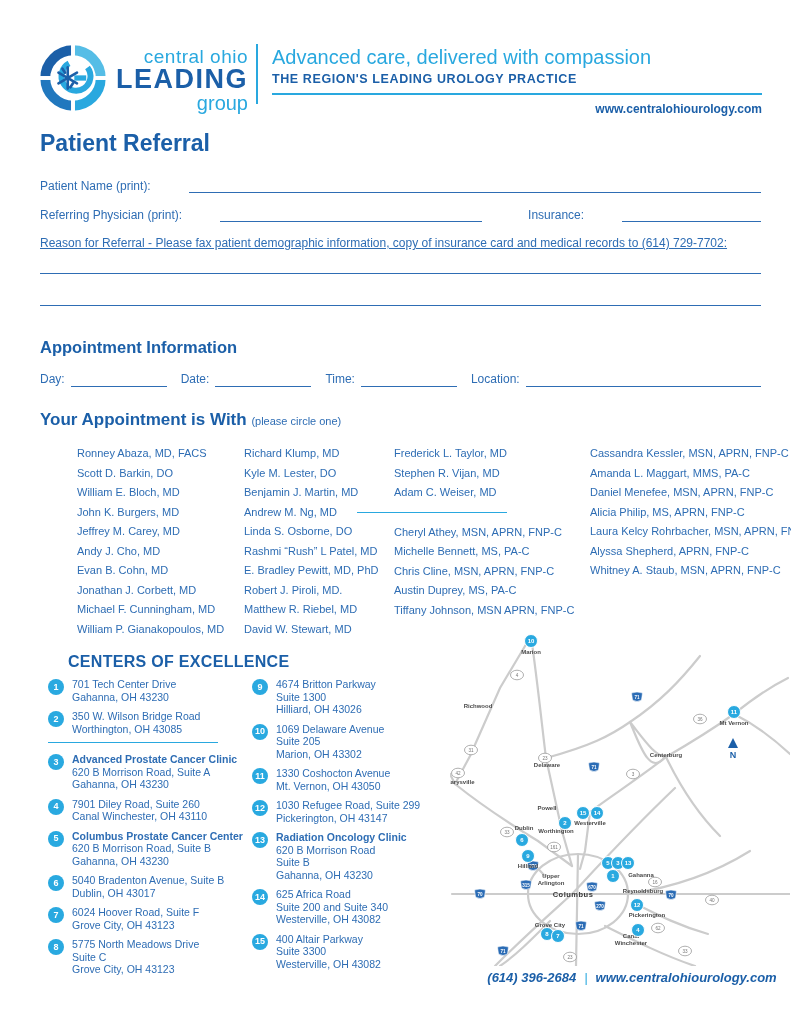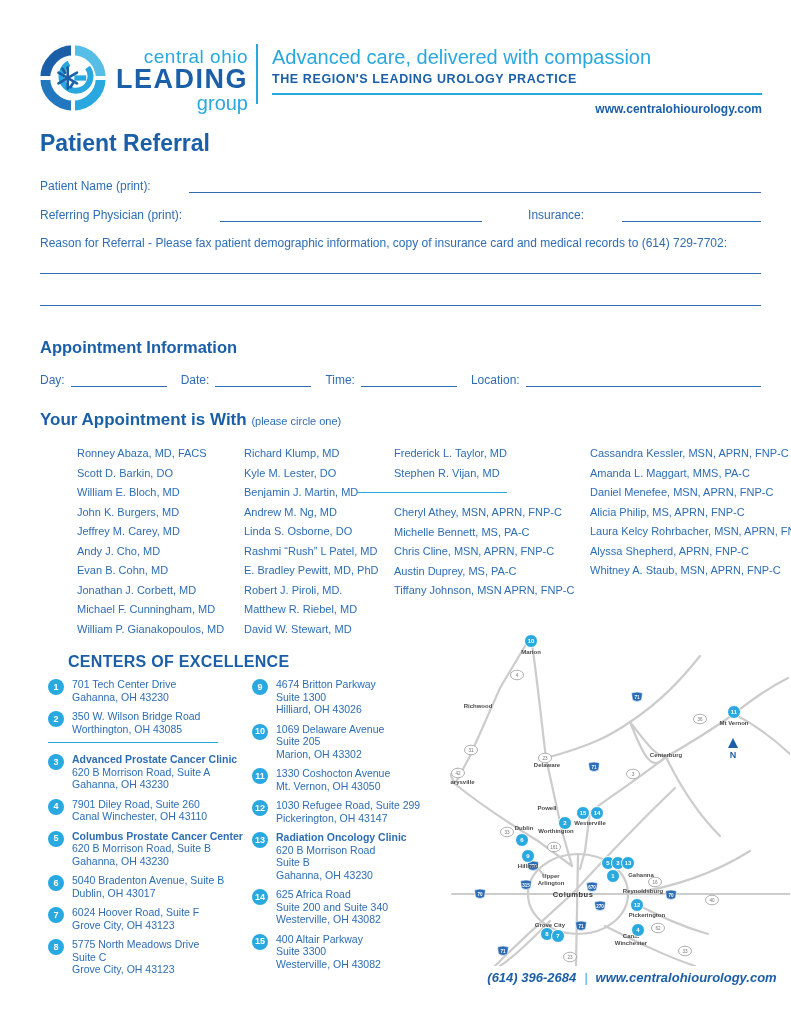--- a/index.html
+++ b/index.html
@@ -26,25 +26,25 @@
   .subtagline { color:#1b5fa8; font-size:12.5px; font-weight:bold; letter-spacing:0.6px; margin-top:3px; }
   .hrule { height:2px; background:#29a8df; margin-top:7px; }
   .website-top { color:#1b5fa8; font-size:12px; font-weight:bold; text-align:right; margin-top:7px; }
 
   
   .page-title { left:40px; top:130px; color:#1b5fa8; font-size:23px; font-weight:bold; }
   .frow { left:40px; width:721px; display:flex; align-items:flex-end; font-size:12px;gap:32px; }
   .flabel { white-space:nowrap; padding-right:6px; }
   .uline { border-bottom:1.2px solid #2e6db4; height:15px; }
   .grow { flex:1; }
-  .reason { left:40px; top:236px; width:721px; font-size:12px; }
+  .reason { left:40px; top:236px; width:721px; font-size:12px;text-decoration:underline; }
   .blank-line { left:40px; width:721px; border-bottom:1.2px solid #2e6db4; height:0; }
 
   .section-title { color:#1b5fa8; font-size:16.5px; font-weight:bold; }
-  .appt-row { left:40px; top:372px; width:721px; display:flex; align-items:center; font-size:12px; }
+  .appt-row { left:40px; top:372px; width:721px; display:flex; align-items:flex-start; font-size:12px; }
   .appt-row .sp { width:14px; }
 
   .with-title { left:40px; top:410px; }
   .with-sub { font-size:11px; font-weight:normal; color:#2e6db4;margin-top:7px; }
 
   
   .pcol { top:444px; font-size:11px; line-height:19.5px; }
   .pcol .pitem { white-space:nowrap;padding-left:37px; }
   .pdivider { width:150px; border-top:1.6px solid #29a8df; margin:9px 0 10px 0; }
   #pcol1 { left:40px;  width:166px; }
@@ -172,20 +172,21 @@
     <div class="pitem">Linda S. Osborne, DO</div>
     <div class="pitem">Rashmi “Rush” L Patel, MD</div>
     <div class="pitem">E. Bradley Pewitt, MD, PhD</div>
     <div class="pitem">Robert J. Piroli, MD.</div>
     <div class="pitem">Matthew R. Riebel, MD</div>
     <div class="pitem">David W. Stewart, MD</div>
   </div>
 <div class="abs pcol" id="pcol3">
     <div class="pitem">Frederick L. Taylor, MD</div>
     <div class="pitem">Stephen R. Vijan, MD</div>
+    <div class="pitem">Adam C. Weiser, MD</div>
     <div class="pdivider"></div>
     <div class="pitem">Cheryl Athey, MSN, APRN, FNP-C</div>
     <div class="pitem">Michelle Bennett, MS, PA-C</div>
     <div class="pitem">Chris Cline, MSN, APRN, FNP-C</div>
     <div class="pitem">Austin Duprey, MS, PA-C</div>
     <div class="pitem">Tiffany Johnson, MSN APRN, FNP-C</div>
   </div>
 <div class="abs pcol" id="pcol4">
     <div class="pitem">Cassandra Kessler, MSN, APRN, FNP-C</div>
     <div class="pitem">Amanda L. Maggart, MMS, PA-C</div>

